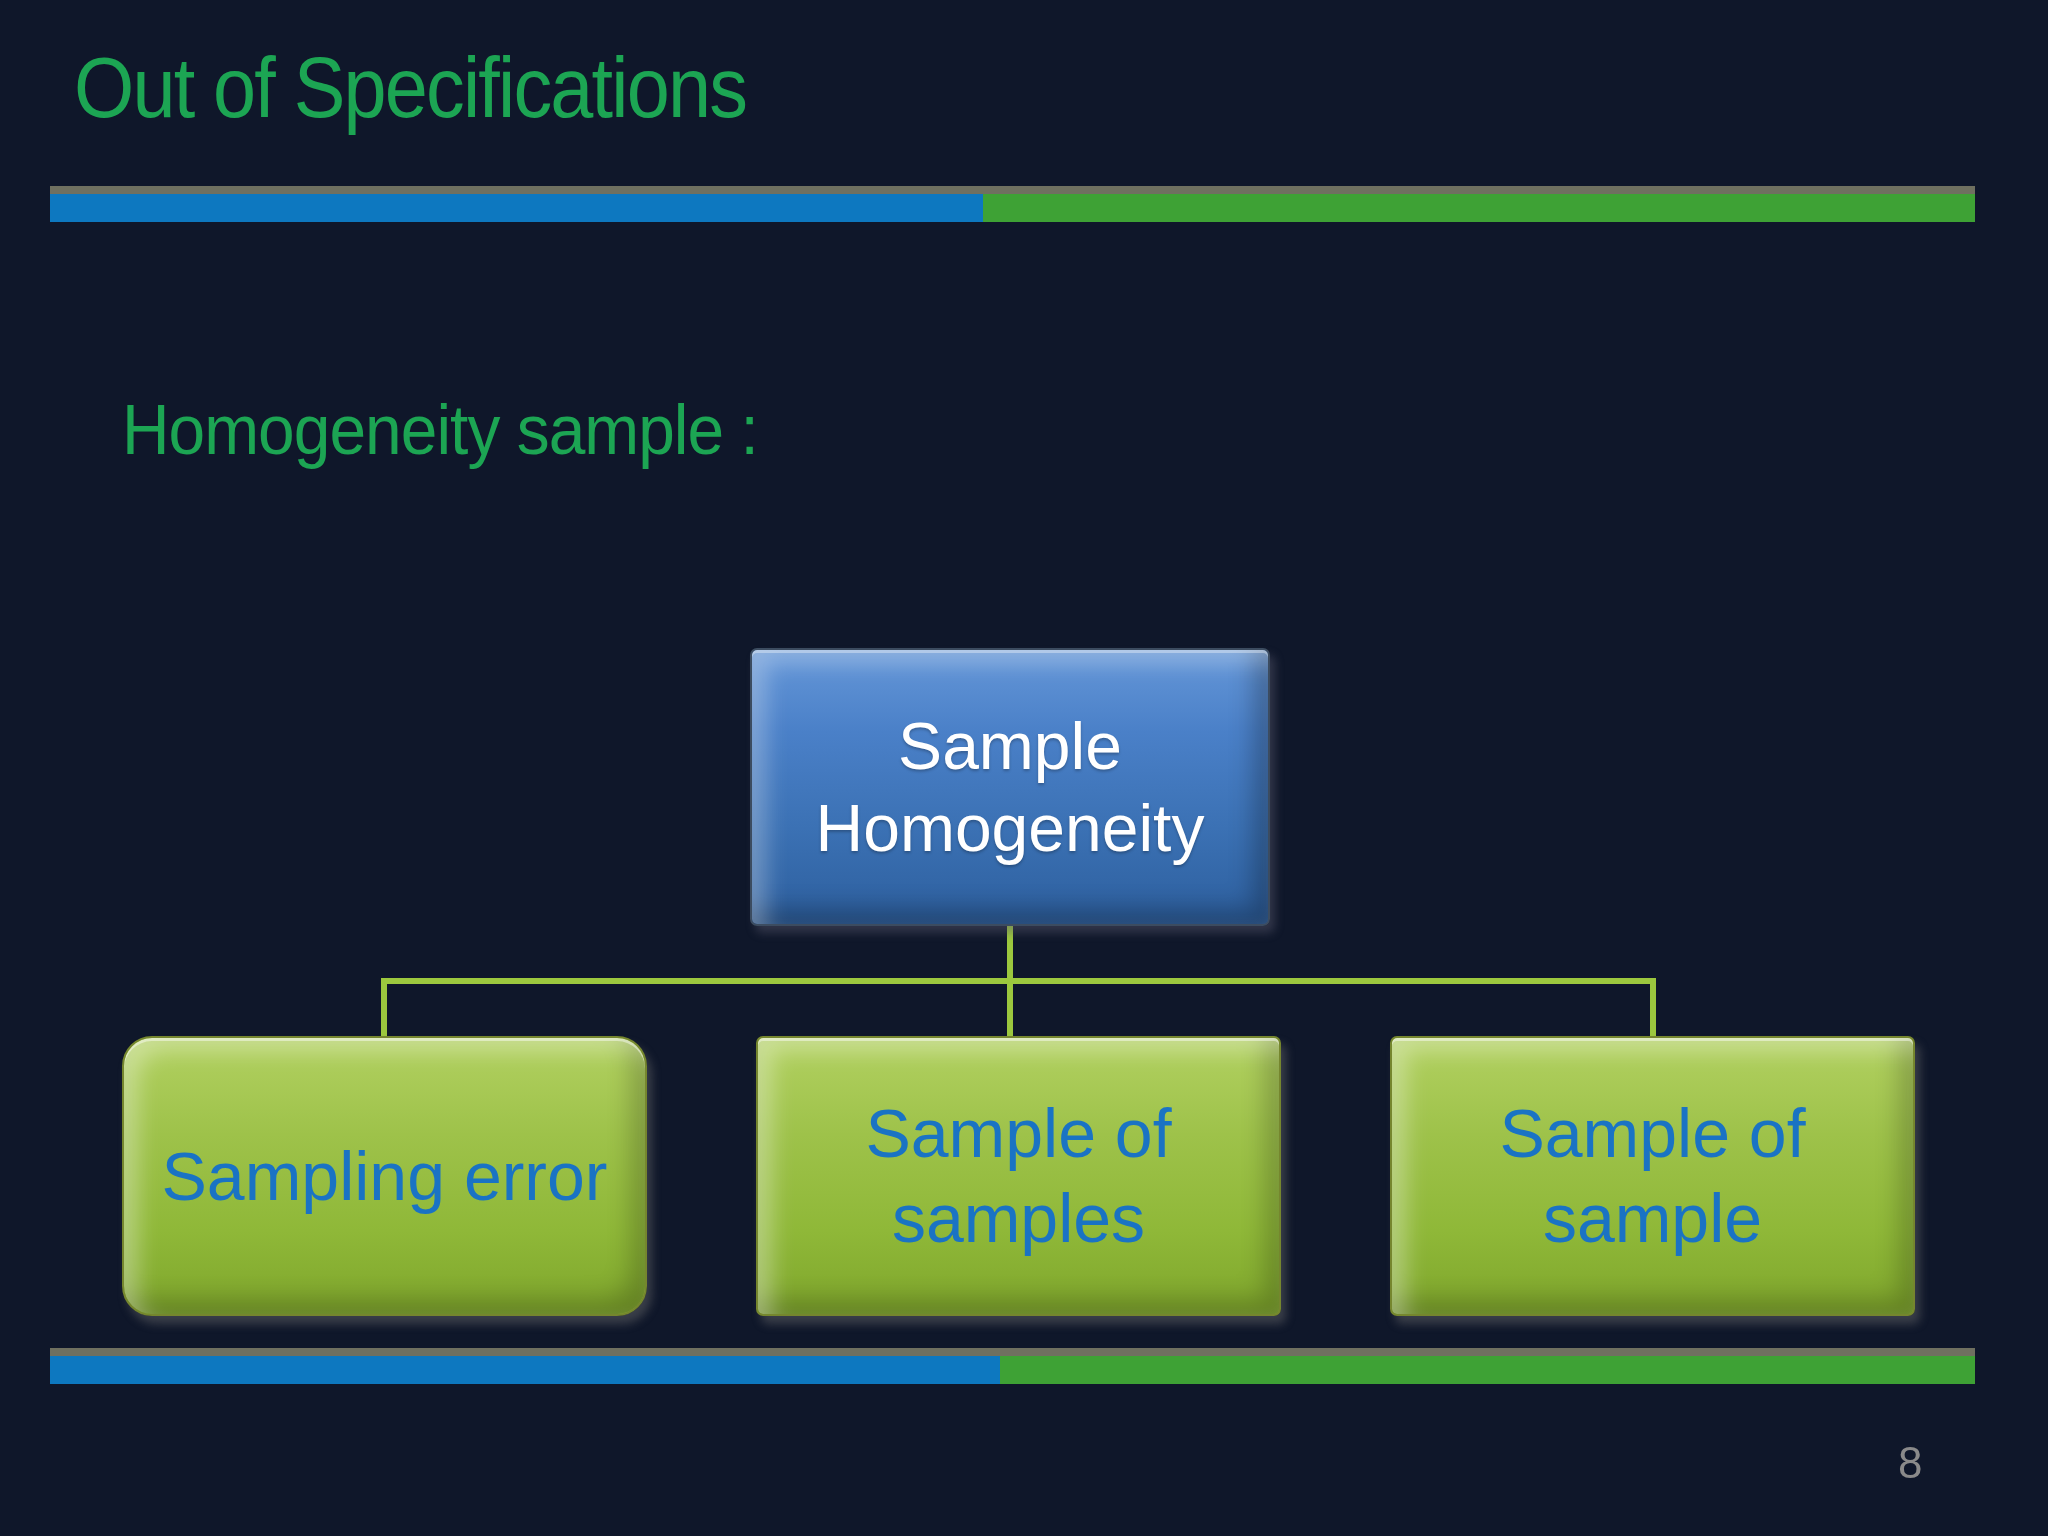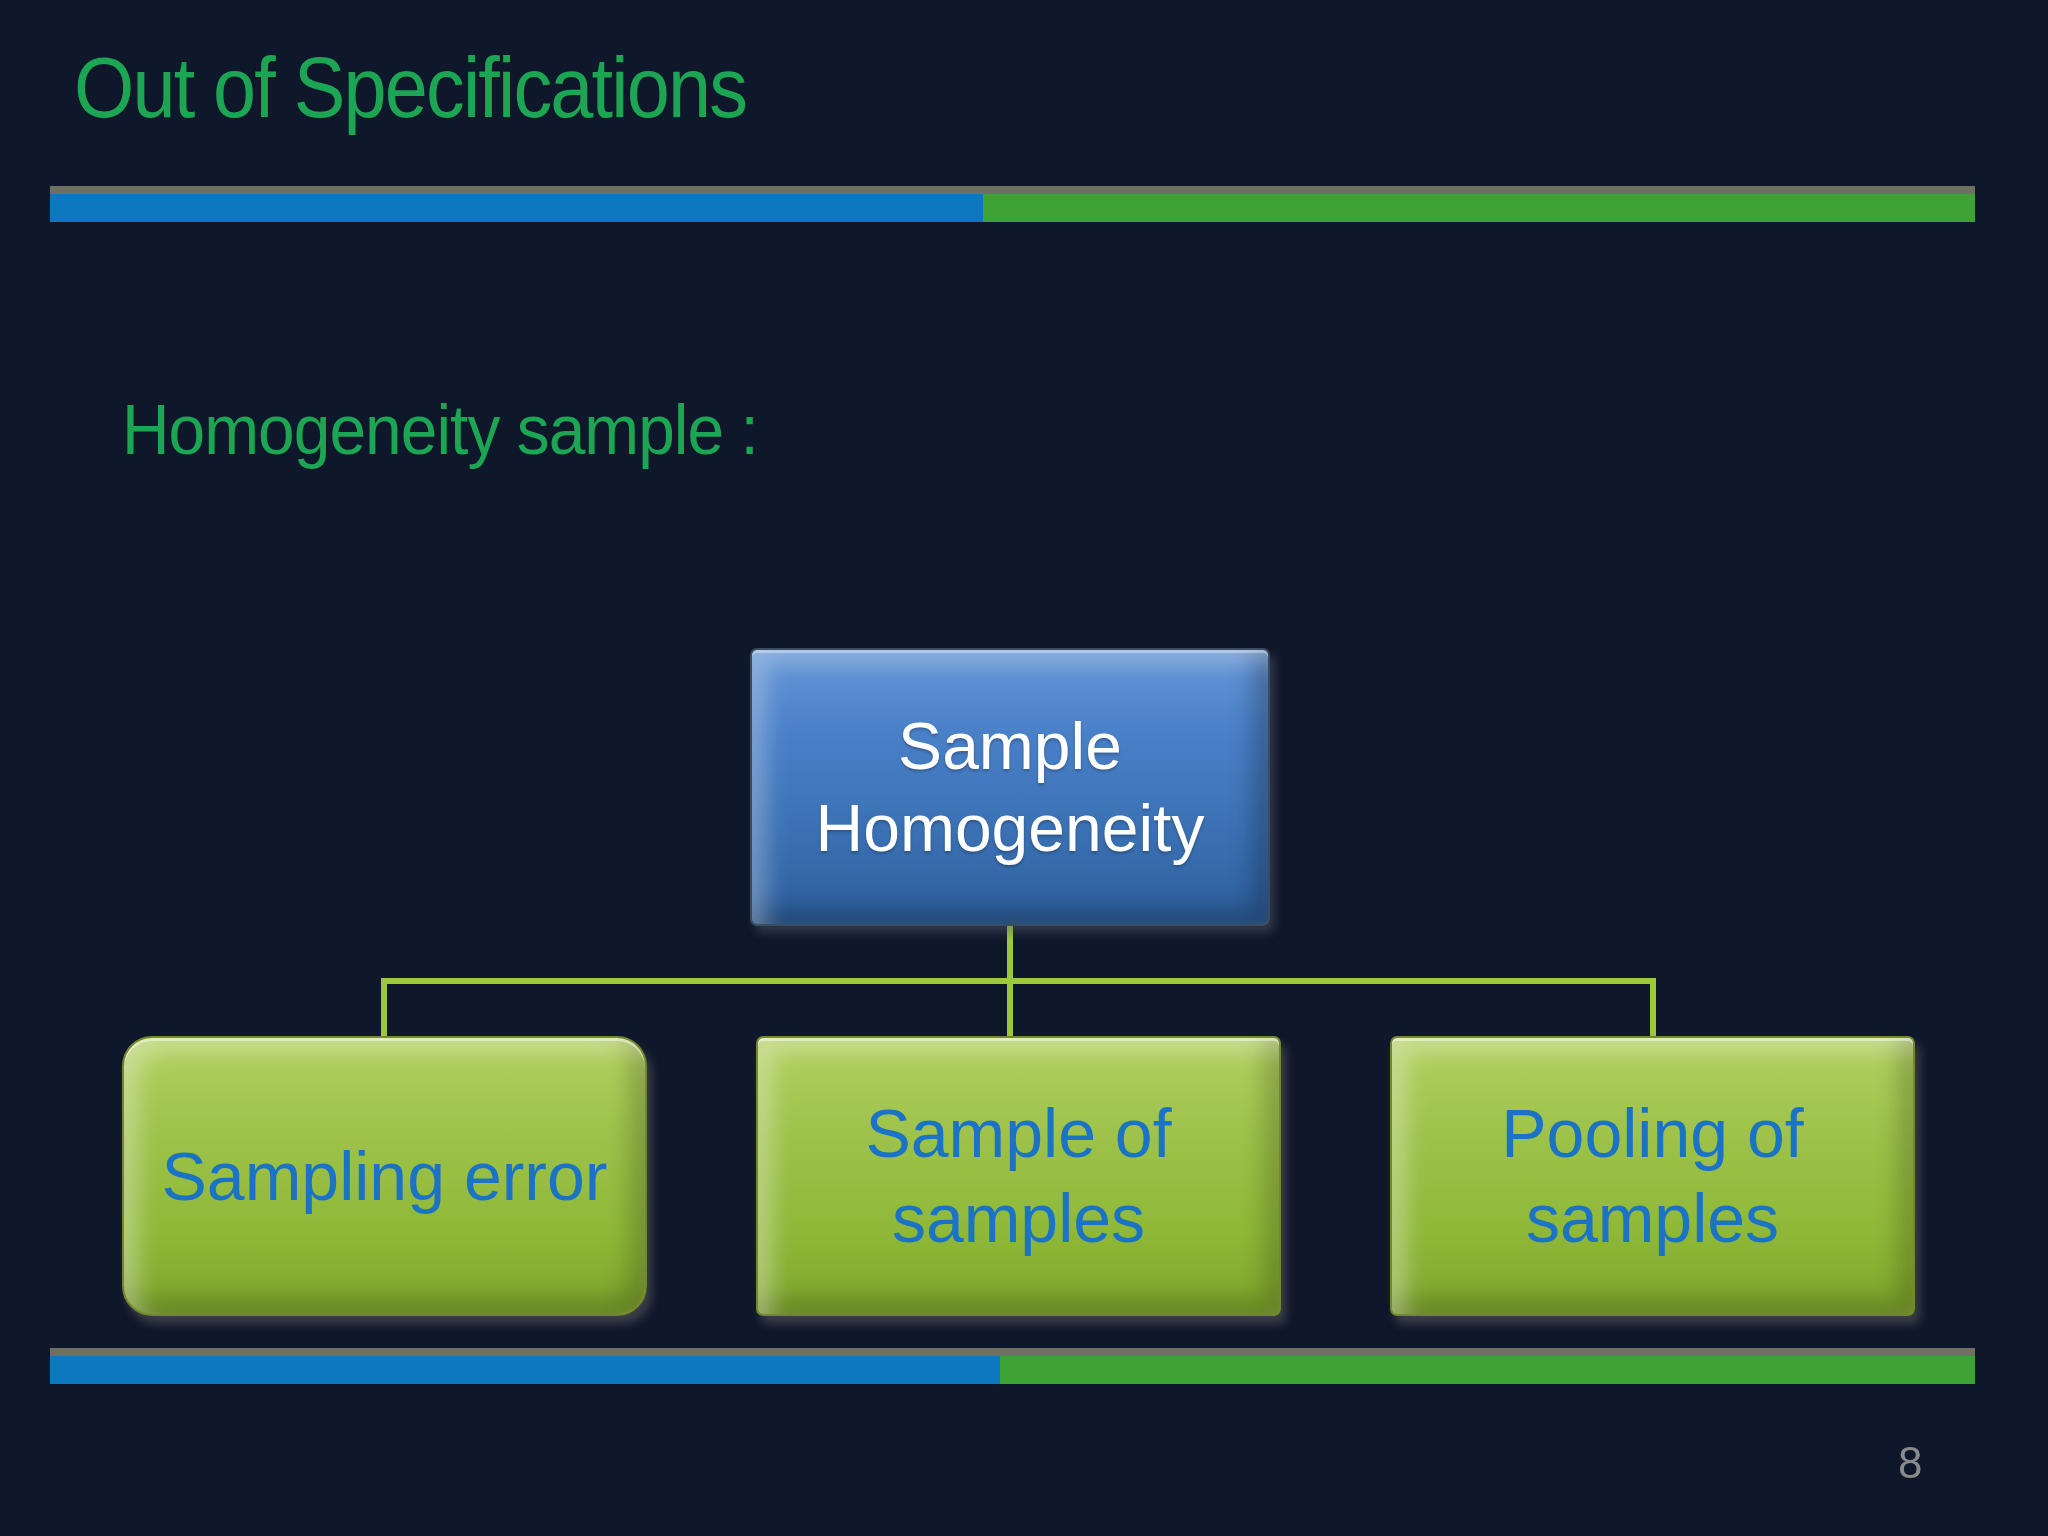--- a/index.html
+++ b/index.html
@@ -129,21 +129,21 @@
 
     <div class="node node-leaf pos1">
       <span class="node-label">Sampling error</span>
     </div>
 
     <div class="node node-leaf pos2">
       <span class="node-label">Sample of samples</span>
     </div>
 
     <div class="node node-leaf pos3">
-      <span class="node-label">Pooling of samples</span>
+      <span class="node-label">Sample of sample</span>
     </div>
   </div>
 
   <div class="bar bottom">
     <div class="gray-strip"></div>
     <div class="blue-seg"></div>
     <div class="green-seg"></div>
   </div>
 
   <div class="page-number">8</div>

